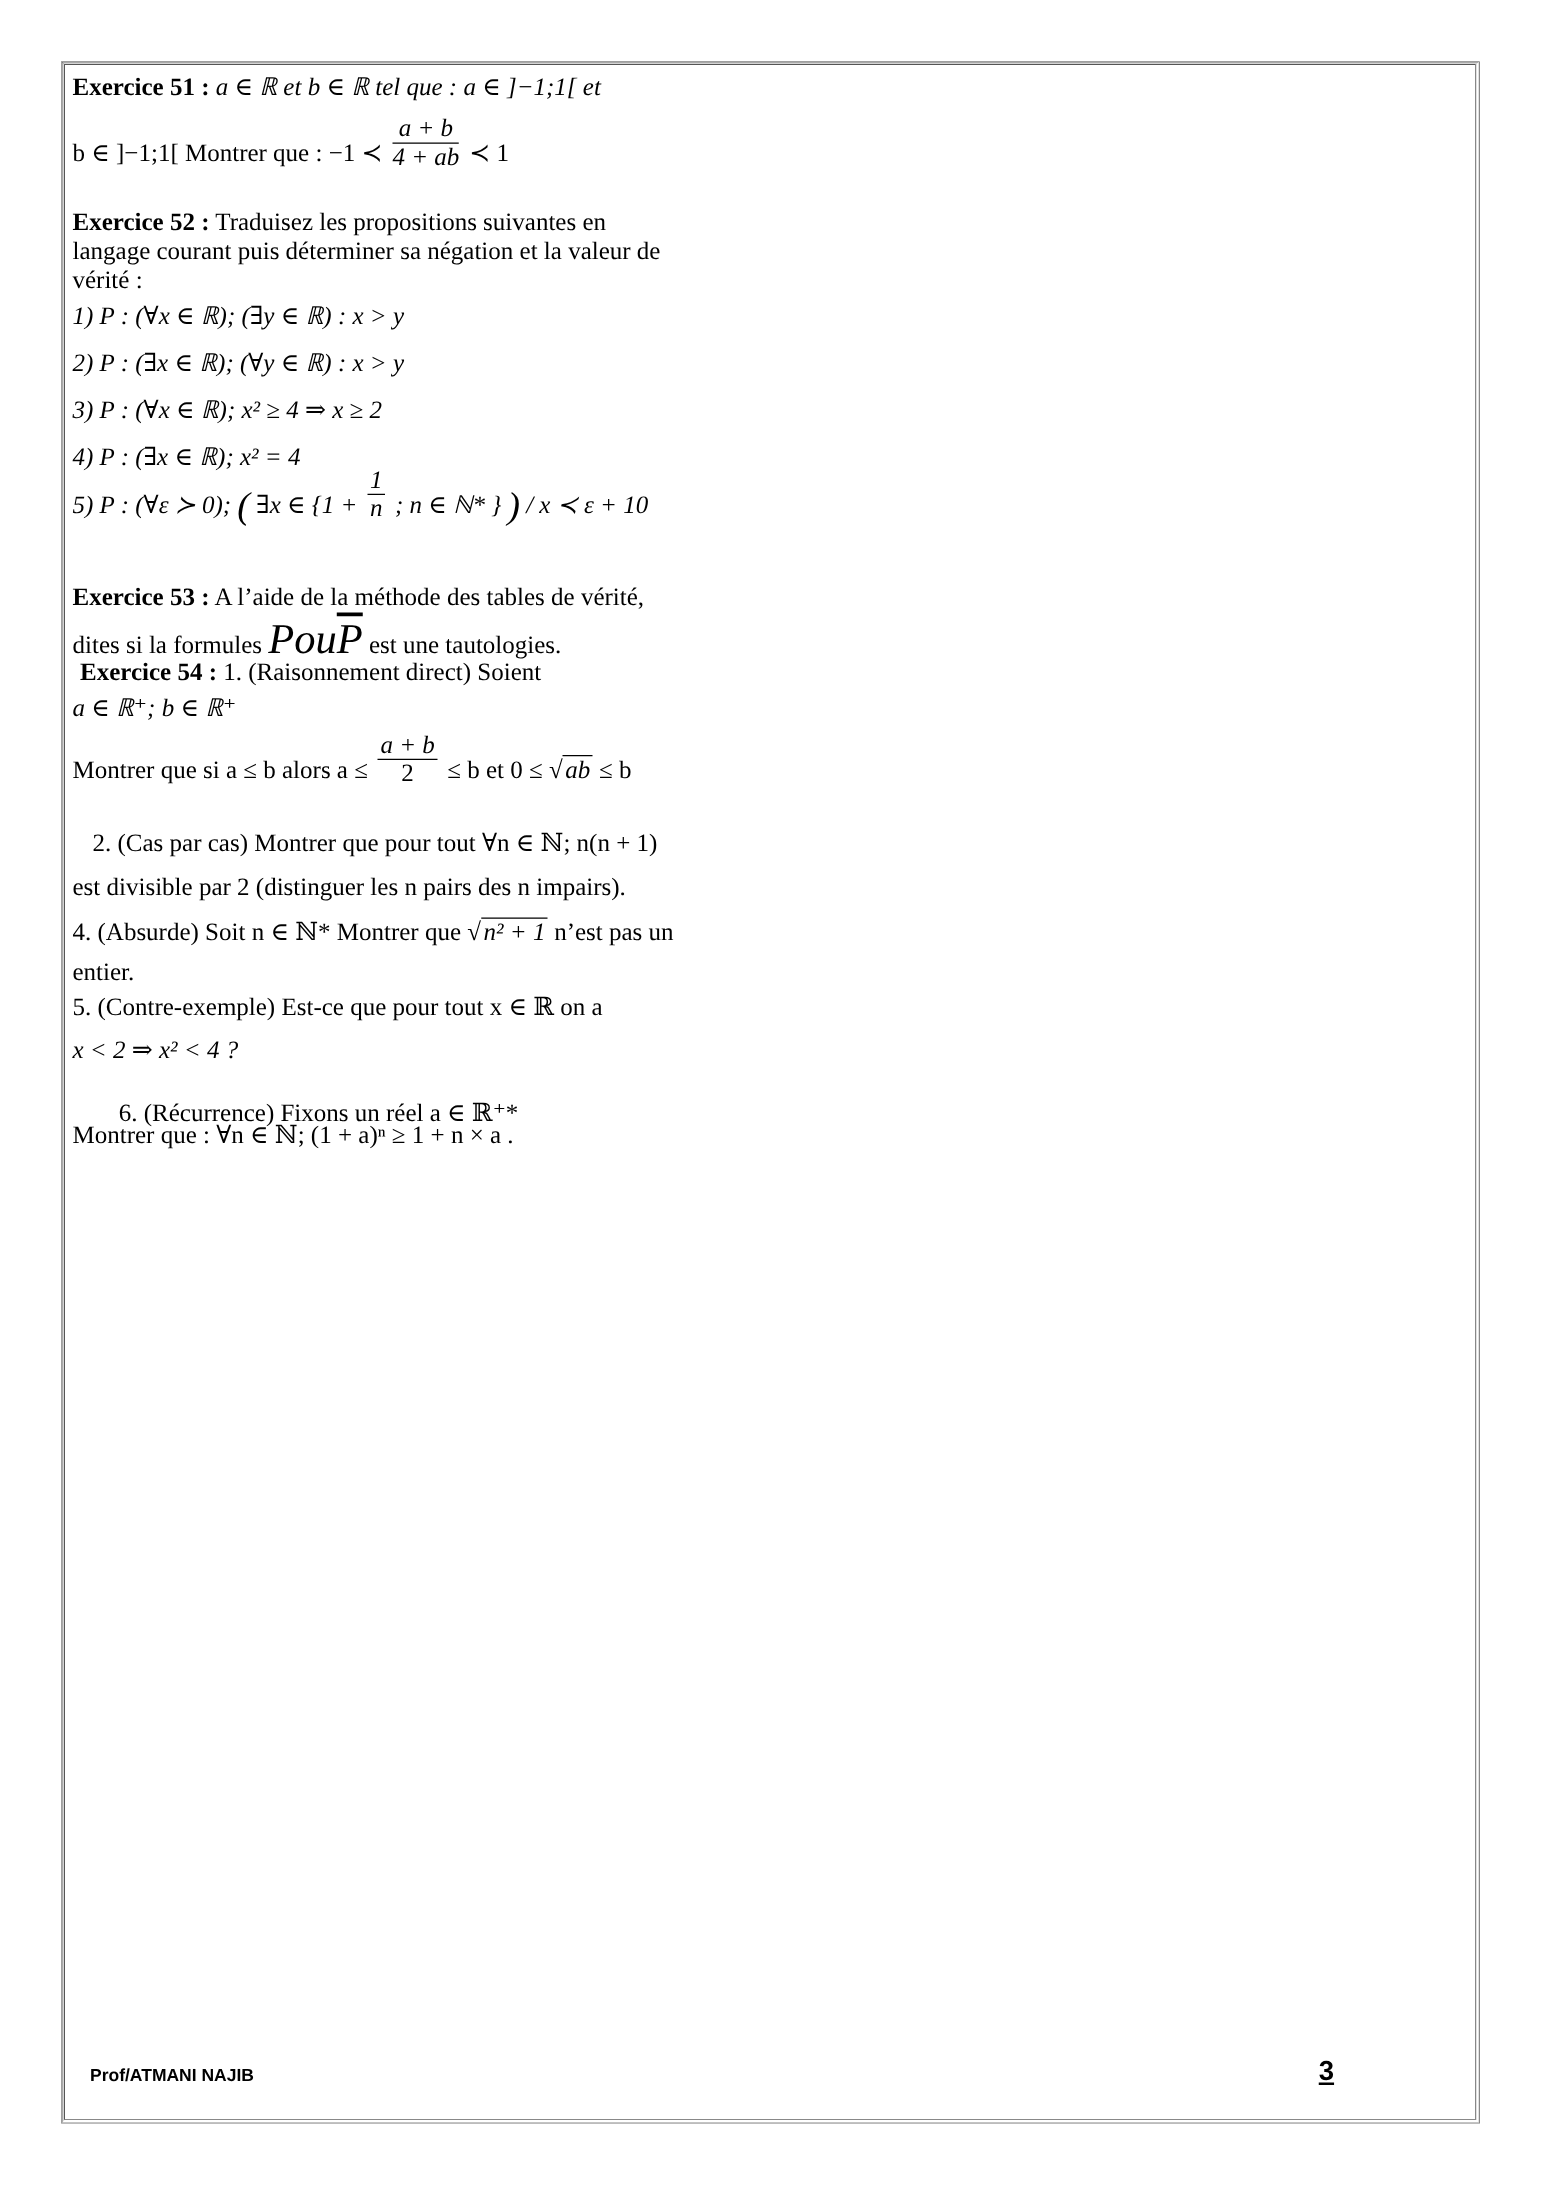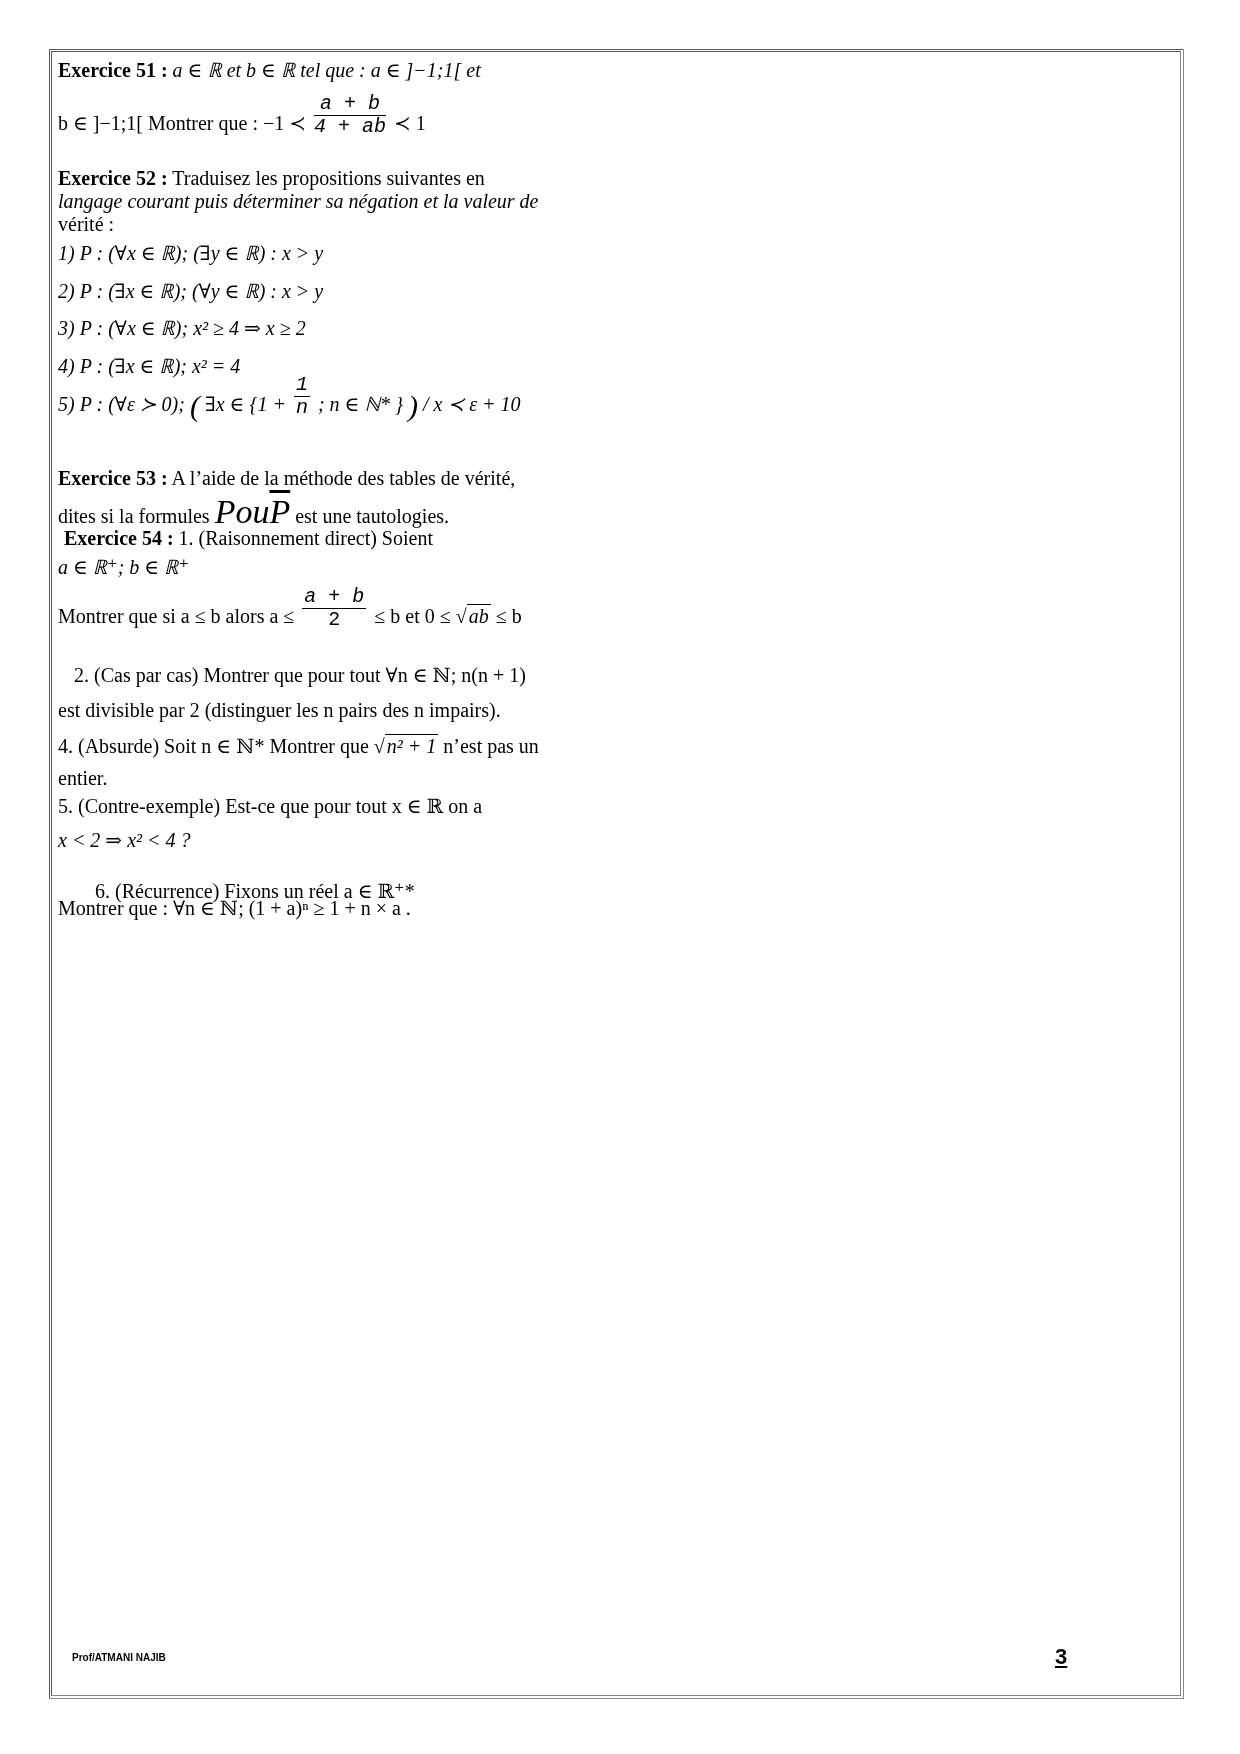--- a/index.html
+++ b/index.html
@@ -5,28 +5,28 @@
   html, body { margin: 0; padding: 0; background: #ffffff; }
   body { width: 1240px; height: 1754px; position: relative; overflow: hidden;
          font-family: "Liberation Serif", "DejaVu Serif", serif; color: #000; }
   .frame { position: absolute; left: 49px; top: 49px; width: 1135px; height: 1650px;
            border: 3px double #555; box-sizing: border-box;
            border-right: 4px double #888; border-bottom: 4px double #888; }
   .content { position: absolute; left: 58px; top: 58px; width: 560px; font-size: 20px; line-height: 24px; }
   .line { position: absolute; left: 0; white-space: nowrap; }
   b.ex { font-weight: bold; }
   i, .m { font-style: italic; }
-  .frac { display: inline-block; vertical-align: middle; text-align: center; margin: 0 3px; font-family: Liberation Mono, monospace; }
+  .frac { display: inline-block; vertical-align: middle; text-align: center; margin: 0 3px; }
   .frac .num { display: block; border-bottom: 1px solid #000; padding: 0 2px; line-height: 22px; }
   .frac .den { display: block; line-height: 22px; }
   .big { font-size: 30px; vertical-align: middle; }
   .sqrt { border-top: 1px solid #000; padding: 0 2px; }
   .overline { text-decoration: overline; }
   .footer-author { position: absolute; left: 72px; top: 1652px; font-family: "Liberation Sans", sans-serif;
-                   font-weight: bold; font-size: 10px; }
+                   font-weight: bold; font-size: 14px; }
   .footer-page { position: absolute; left: 1055px; top: 1644px; font-family: "Liberation Sans", sans-serif;
                  font-weight: bold; font-size: 22px; text-decoration: underline; }
 </style>
 </head>
 <body>
 
 <div class="frame"></div>
 
 <div class="content">
 
@@ -40,21 +40,21 @@
       <span class="num m">a + b</span>
       <span class="den m">4 + ab</span>
     </span>
     <span>≺ 1</span>
   </div>
 
   <div class="line" style="top:108px;">
     <b class="ex">Exercice 52 :</b>
     <span>Traduisez les propositions suivantes en</span>
   </div>
-  <div class="line" style="top:131px;font-style:italic;">langage courant puis déterminer sa négation et la valeur de</div>
+  <div class="line" style="top:131px;">langage courant puis déterminer sa négation et la valeur de</div>
   <div class="line" style="top:154px;">vérité :</div>
   <div class="line m" style="top:183px;">1)  P : (∀x ∈ ℝ); (∃y ∈ ℝ) : x &gt; y</div>
   <div class="line m" style="top:221px;">2)  P : (∃x ∈ ℝ); (∀y ∈ ℝ) : x &gt; y</div>
   <div class="line m" style="top:258px;">3)  P : (∀x ∈ ℝ); x² ≥ 4 ⇒ x ≥ 2</div>
   <div class="line m" style="top:296px;">4)  P : (∃x ∈ ℝ); x² = 4</div>
   <div class="line m" style="top:334px;">
     <span>5)  P : (∀ε ≻ 0);</span>
     <span class="big">(</span>
     <span>∃x ∈ {1 +</span>
     <span class="frac" style="margin-top:-20px;">

